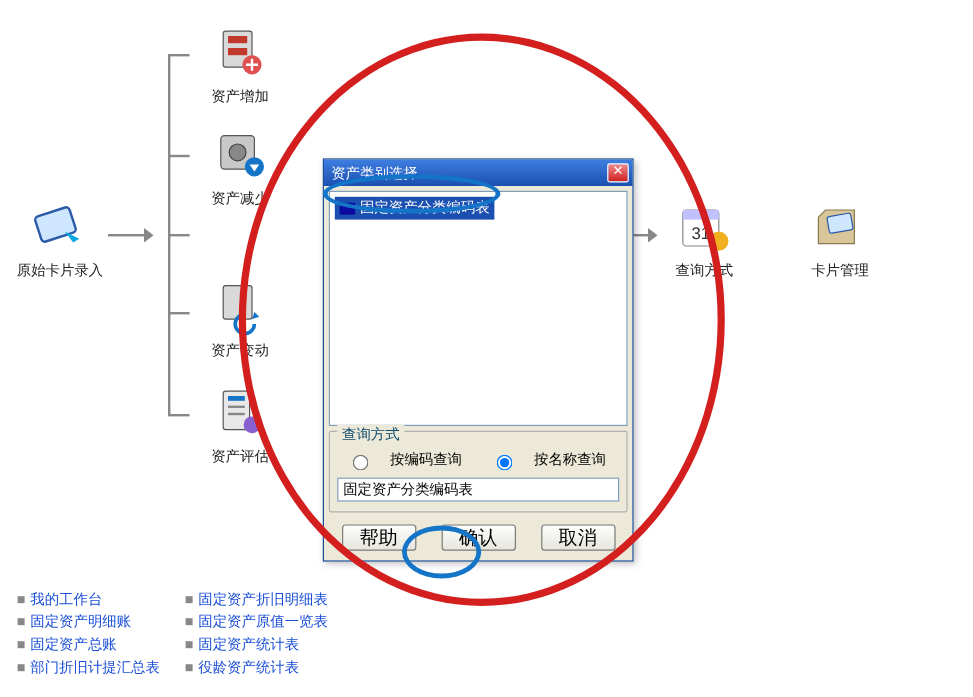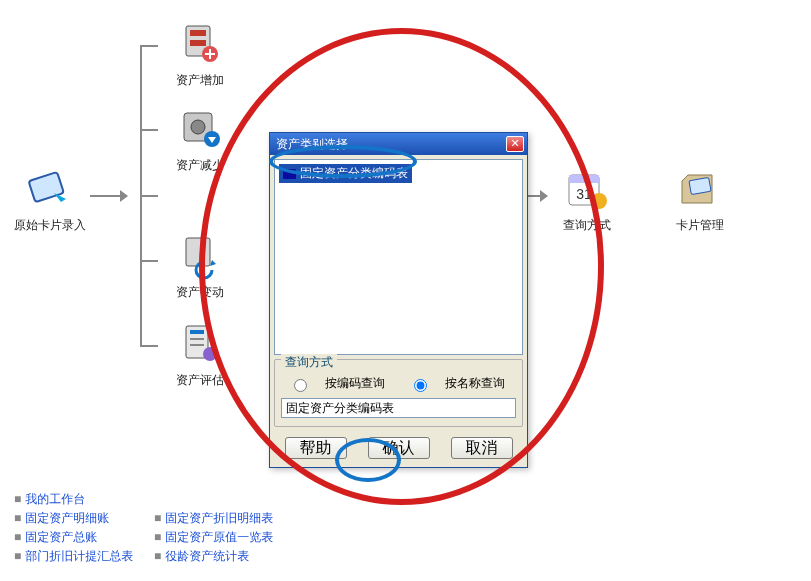--- a/index.html
+++ b/index.html
@@ -270,20 +270,21 @@
 
   <div class="link-col" style="left:14px;">
     <div class="link-item"><span class="bullet">■</span><span>我的工作台</span></div>
     <div class="link-item"><span class="bullet">■</span><span>固定资产明细账</span></div>
     <div class="link-item"><span class="bullet">■</span><span>固定资产总账</span></div>
     <div class="link-item"><span class="bullet">■</span><span>部门折旧计提汇总表</span></div>
   </div>
   <div class="link-col" style="left:154px;">
     <div class="link-item"><span class="bullet">■</span><span>固定资产折旧明细表</span></div>
     <div class="link-item"><span class="bullet">■</span><span>固定资产原值一览表</span></div>
+    <div class="link-item"><span class="bullet">■</span><span>固定资产统计表</span></div>
     <div class="link-item"><span class="bullet">■</span><span>役龄资产统计表</span></div>
   </div>
 
   <div class="dialog">
     <div class="titlebar">
       <span class="ttl">资产类别选择</span>
       <div class="close-btn">✕</div>
     </div>
     <div class="list-area">
       <div class="list-row">

